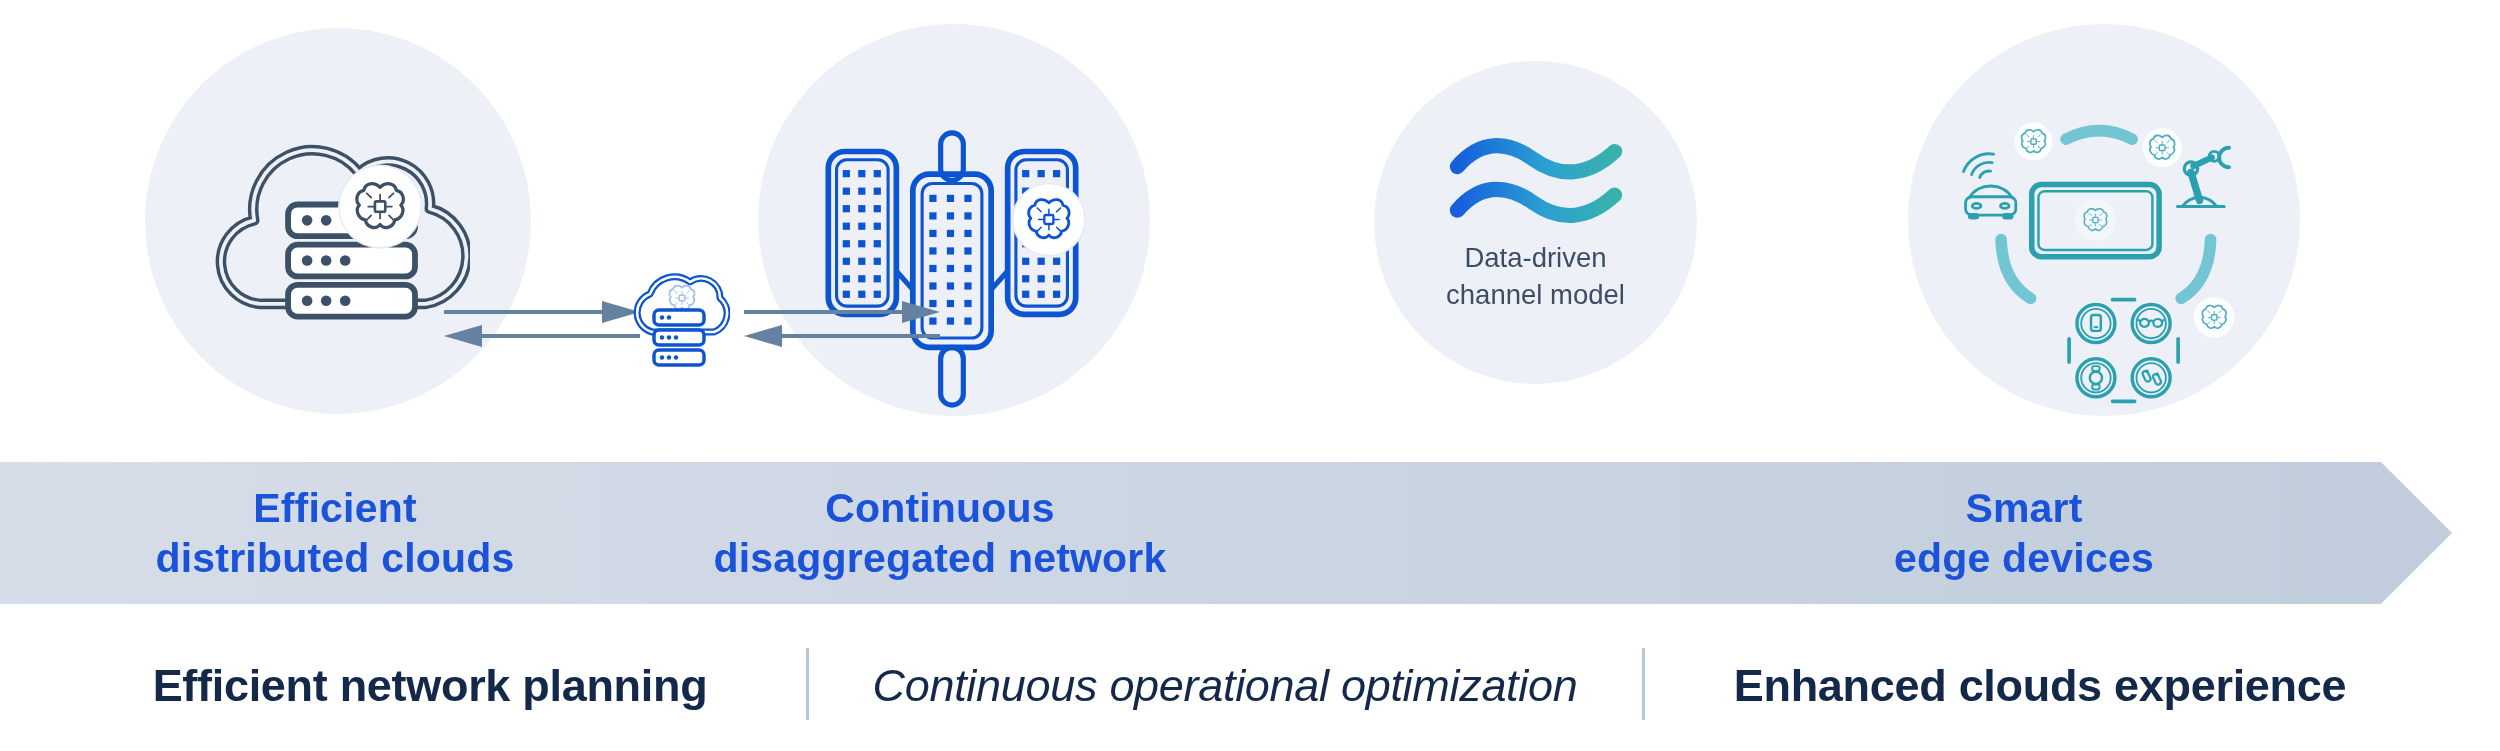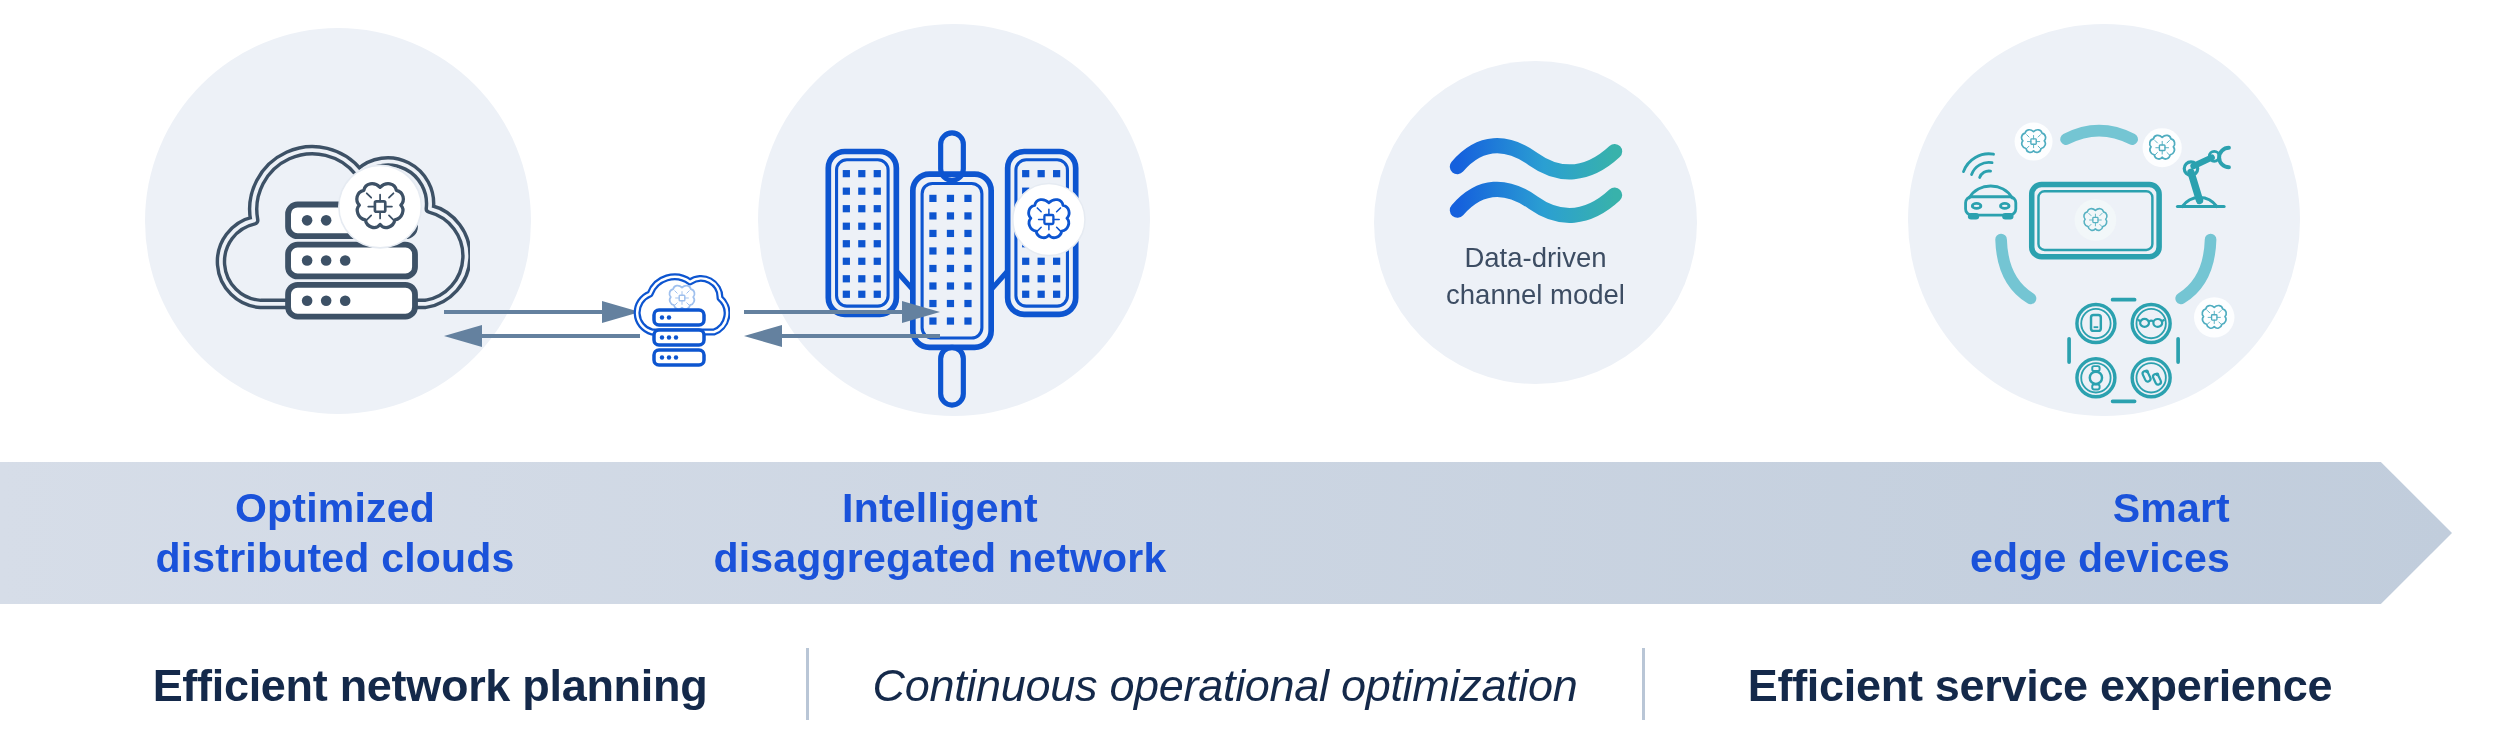--- a/index.html
+++ b/index.html
@@ -39,21 +39,21 @@
 
   .band{position:absolute;left:0;top:462px;width:2452px;height:142px;
     background:linear-gradient(90deg,var(--band-start) 0%,var(--band-end) 100%);
     clip-path:polygon(0 0, 97.1% 0, 100% 50%, 97.1% 100%, 0 100%);}
   .band-label{position:absolute;top:462px;height:142px;display:flex;align-items:center;justify-content:center;
     text-align:center;white-space:pre-line;color:var(--band-text);
     font-size:41px;font-weight:700;line-height:1.22;letter-spacing:0.2px;z-index:4;}
   .band-label-1{left:85px;width:500px;}
   .band-label-2{left:615px;width:650px;}
   .band-label-3{left:1270px;width:520px;}
-  .band-label-4{left:1840px;width:520px;text-align:right;}
+  .band-label-4{left:1764px;width:520px;}
 
   .bubble-caption{white-space:pre-line;text-align:center;color:var(--caption-slate);
     font-size:27.5px;font-weight:500;line-height:1.32;}
 
   .benefit{position:absolute;top:640px;height:92px;display:flex;align-items:center;justify-content:center;
     text-align:right;color:var(--benefit-text);font-size:45px;letter-spacing:-0.3px;}
   .benefit-1{left:130px;width:600px;font-weight:700;}
   .benefit-2{left:845px;width:760px;font-weight:500;font-style:italic;}
   .benefit-3{left:1690px;width:700px;font-weight:700;}
   .benefit-divider{position:absolute;top:648px;width:3px;height:72px;background:var(--divider);}
@@ -317,26 +317,26 @@
         <use href="#brain" x="90" y="83.5" width="25" height="25" style="color:#4fadc0"></use>
         <circle cx="207.5" cy="101" r="16" fill="#fdfeff"></circle>
         <use href="#brain" x="194.5" y="88" width="26" height="26" style="color:#4fadc0"></use>
         <circle cx="250" cy="239.5" r="16.5" fill="#fdfeff"></circle>
         <use href="#brain" x="237.5" y="227" width="25" height="25" style="color:#4fadc0"></use>
       </g>
     </svg>
   </div>
 
   <div class="band"></div>
-  <div class="band-label band-label-1">Optimized
+  <div class="band-label band-label-1">Efficient
 distributed clouds</div>
-  <div class="band-label band-label-2">Intelligent
+  <div class="band-label band-label-2">Continuous
 disaggregated network</div>
   <div class="band-label band-label-4">Smart
 edge devices</div>
 
   <div class="benefit benefit-1">Efficient network planning</div>
   <div class="benefit-divider divider-1"></div>
   <div class="benefit benefit-2">Continuous operational optimization</div>
   <div class="benefit-divider divider-2"></div>
-  <div class="benefit benefit-3">Efficient service experience</div>
+  <div class="benefit benefit-3">Enhanced clouds experience</div>
 
 </div>
 
 </body></html>

